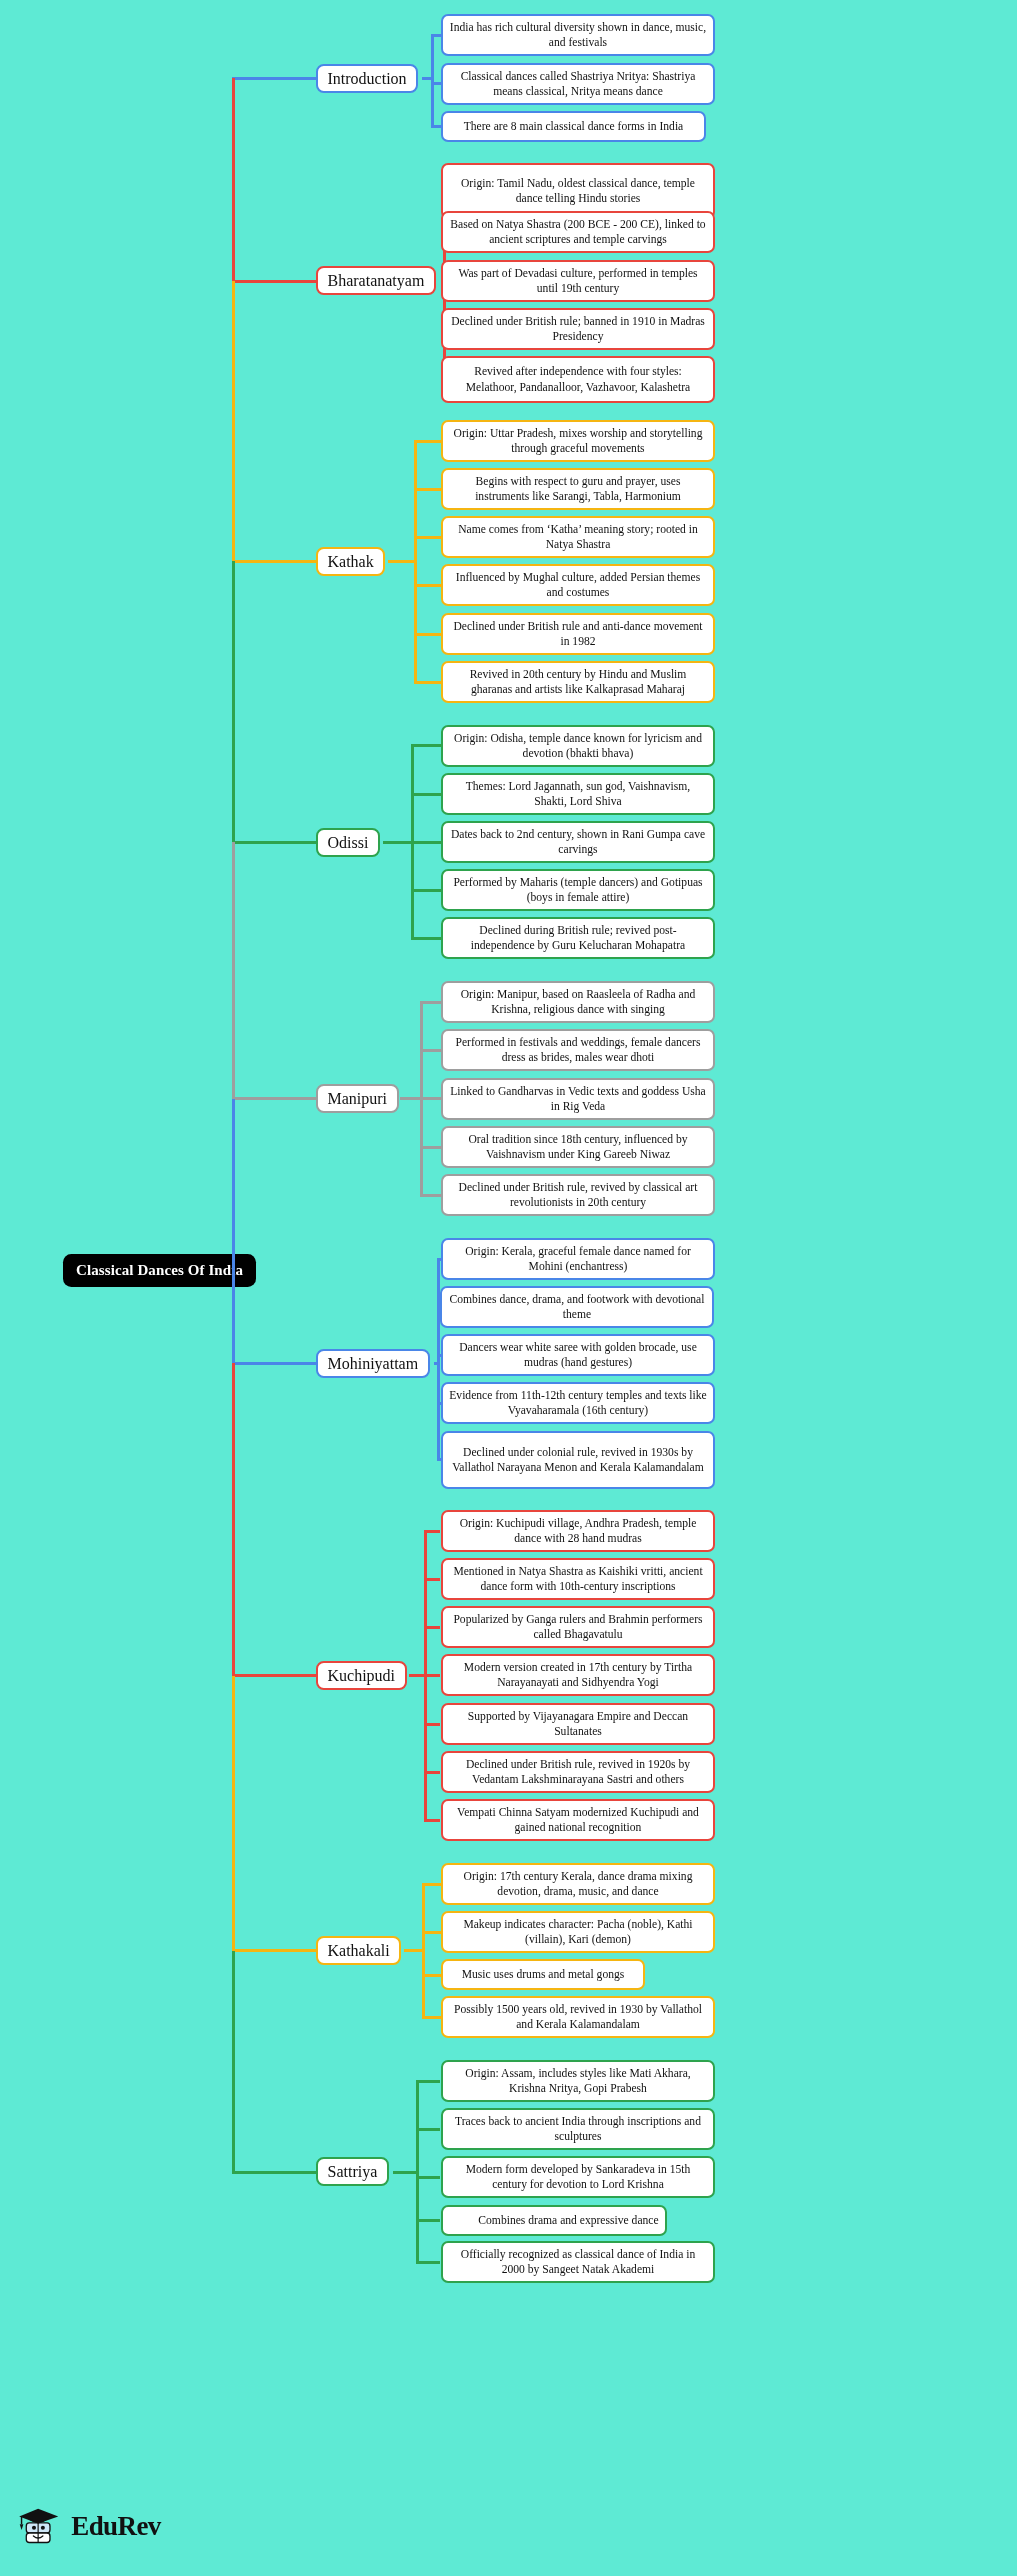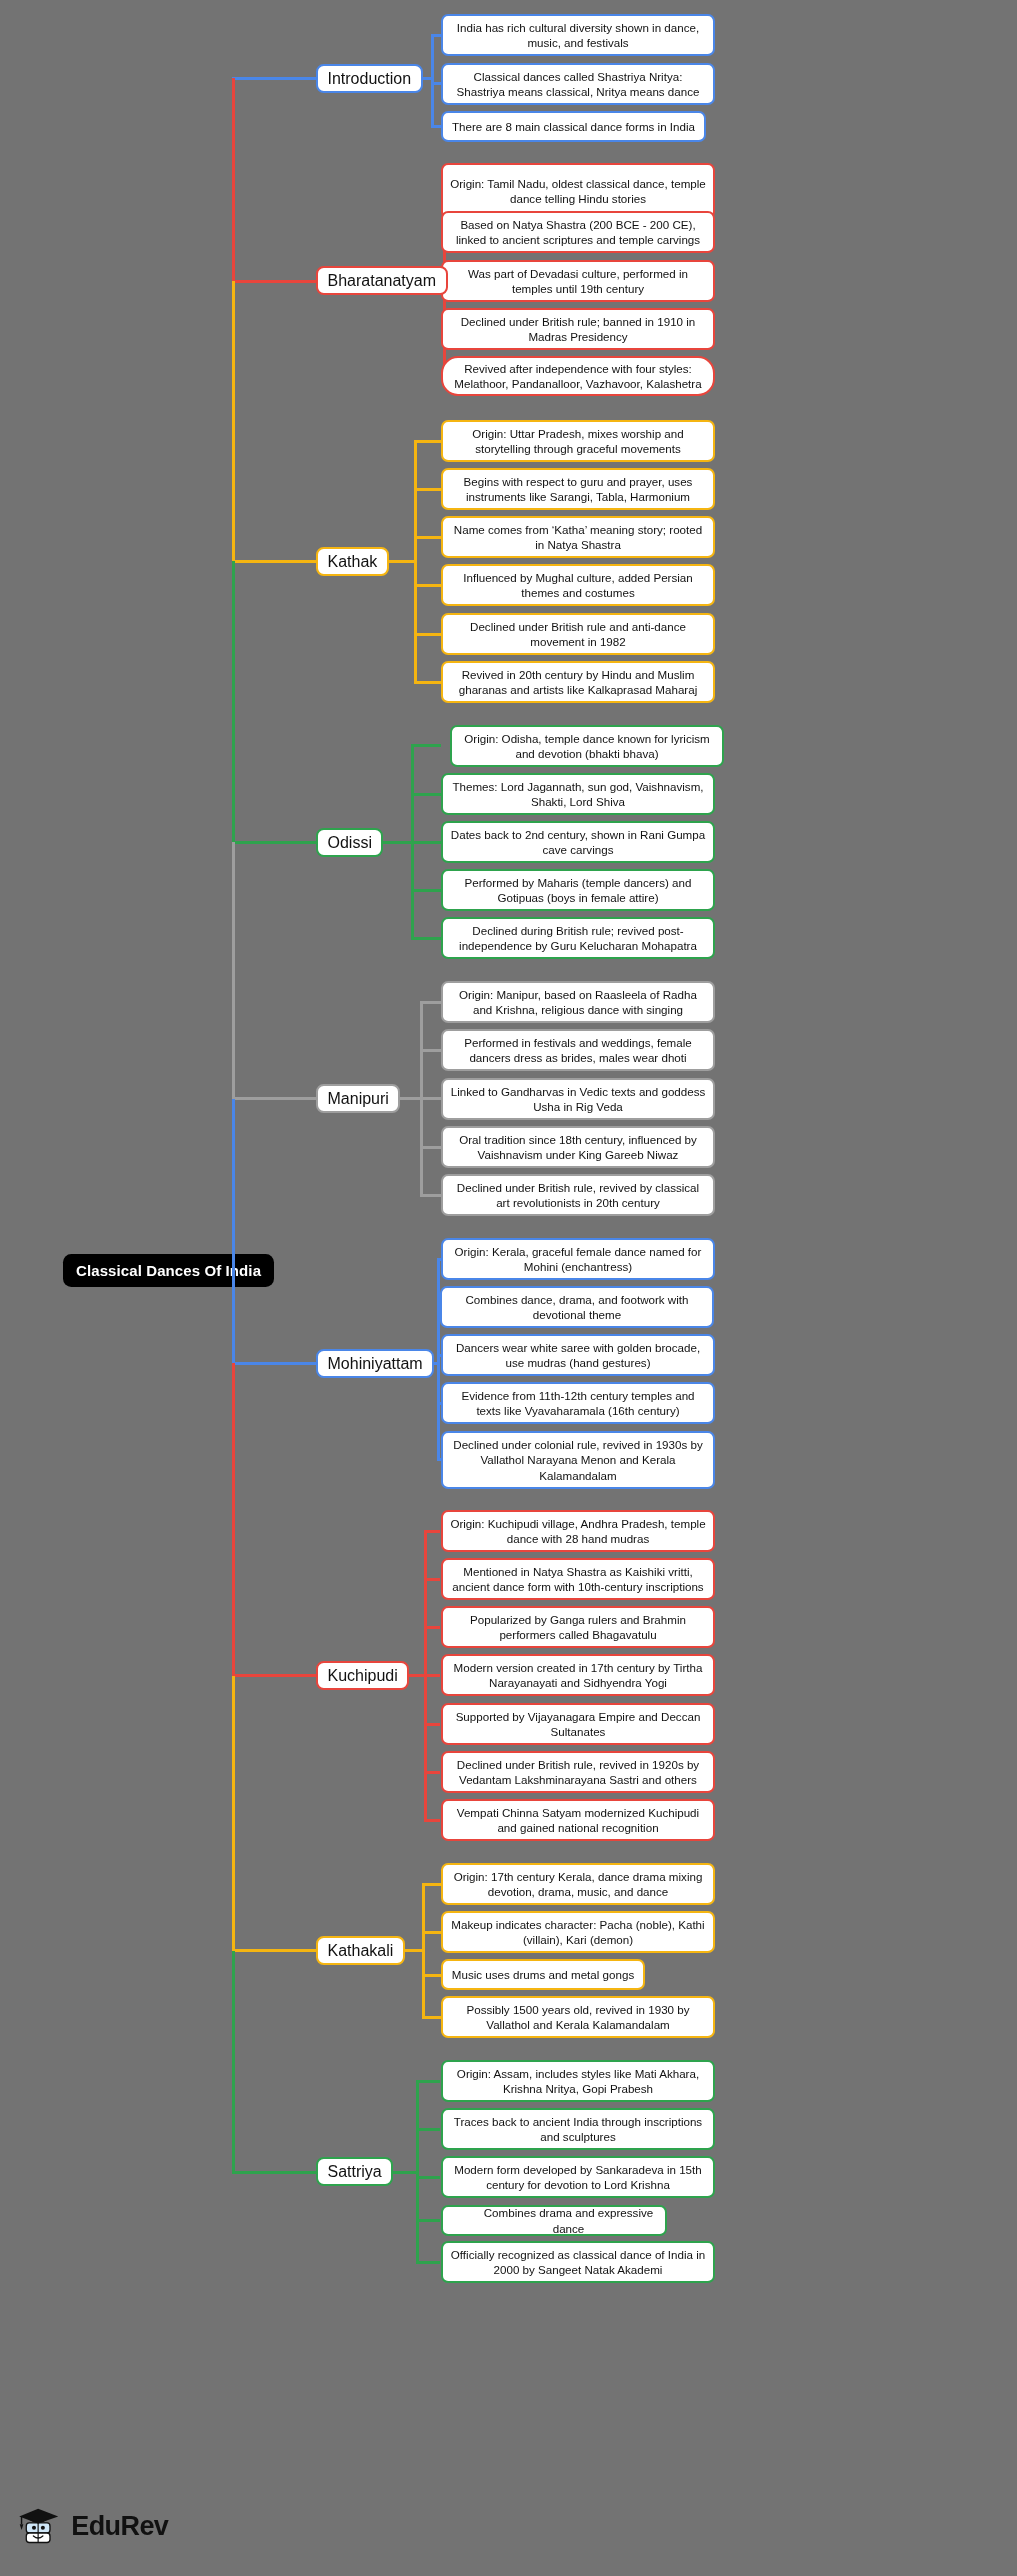--- a/index.html
+++ b/index.html
@@ -5,22 +5,23 @@
   * { box-sizing: border-box; }
   html, body {
     margin: 0; padding: 0;
     background: #ffffff;
     font-family: "Liberation Sans", sans-serif;
   }
   #page {
     position: relative;
     width: 1017px;
     height: 2576px;
-    background: #737373;
+    background: #5eead4;
     overflow: hidden;
+    font-family: Liberation Serif, serif;
   }
 
   
   #root-node {
     position: absolute;
     left: 63px;
     top: 1254px;
     height: 33px;
     display: flex;
     align-items: center;
@@ -125,21 +126,21 @@
       </div>
       <div class="leaf-node" style="left: 441px; top: 211px; width: 274px; height: 42px; border-color: rgb(232, 69, 60);">
         <span>Based on Natya Shastra (200 BCE - 200 CE), linked to ancient scriptures and temple carvings</span>
       </div>
       <div class="leaf-node" style="left: 441px; top: 260px; width: 274px; height: 42px; border-color: rgb(232, 69, 60);">
         <span>Was part of Devadasi culture, performed in temples until 19th century</span>
       </div>
       <div class="leaf-node" style="left: 441px; top: 308px; width: 274px; height: 42px; border-color: rgb(232, 69, 60);">
         <span>Declined under British rule; banned in 1910 in Madras Presidency</span>
       </div>
-      <div class="leaf-node" style="left: 441px; top: 356px; width: 274px; height: 40px; border-color: rgb(232, 69, 60); border-radius: 17px;">
+      <div class="leaf-node" style="left: 441px; top: 356px; width: 274px; height: 47px; border-color: rgb(232, 69, 60);">
         <span>Revived after independence with four styles: Melathoor, Pandanalloor, Vazhavoor, Kalashetra</span>
       </div>
       <div class="branch-node" style="left: 316px; border-color: rgb(232, 69, 60); top: 266px;">
         <span>Bharatanatyam</span>
       </div>
       <div class="conn v" style="left: 443px; top: 184px; height: 193px; background: rgb(232, 69, 60);"></div>
       <div class="conn h" style="left: 443px; top: 183px; background: rgb(232, 69, 60);"></div>
       <div class="conn h" style="left: 443px; top: 231px; background: rgb(232, 69, 60);"></div>
       <div class="conn h" style="left: 443px; top: 280px; background: rgb(232, 69, 60);"></div>
       <div class="conn h" style="left: 443px; top: 328px; background: rgb(232, 69, 60);"></div>
@@ -169,21 +170,21 @@
       </div>
       <div class="conn v" style="left: 414px; top: 441px; height: 241px; background: rgb(245, 181, 17);"></div>
       <div class="conn h" style="left: 414px; top: 440px; width: 27px; background: rgb(245, 181, 17);"></div>
       <div class="conn h" style="left: 414px; top: 488px; width: 27px; background: rgb(245, 181, 17);"></div>
       <div class="conn h" style="left: 414px; top: 536px; width: 27px; background: rgb(245, 181, 17);"></div>
       <div class="conn h" style="left: 414px; top: 584px; width: 27px; background: rgb(245, 181, 17);"></div>
       <div class="conn h" style="left: 414px; top: 633px; width: 27px; background: rgb(245, 181, 17);"></div>
       <div class="conn h" style="left: 414px; top: 681px; width: 27px; background: rgb(245, 181, 17);"></div>
       <div class="conn h" style="left: 388px; top: 560px; width: 27px; background: rgb(245, 181, 17);"></div>
       <div class="conn h" style="left: 232px; top: 560px; width: 85px; background: rgb(245, 181, 17);"></div>
-      <div class="leaf-node" style="left: 450px; top: 725px; width: 274px; height: 42px; border-color: rgb(46, 163, 77); justify-content: center;">
+      <div class="leaf-node" style="left: 441px; top: 725px; width: 274px; height: 42px; border-color: rgb(46, 163, 77); justify-content: center;">
         <span>Origin: Odisha, temple dance known for lyricism and devotion (bhakti bhava)</span>
       </div>
       <div class="leaf-node" style="left: 441px; top: 773px; width: 274px; height: 42px; border-color: rgb(46, 163, 77);">
         <span>Themes: Lord Jagannath, sun god, Vaishnavism, Shakti, Lord Shiva</span>
       </div>
       <div class="leaf-node" style="left: 441px; top: 821px; width: 274px; height: 42px; border-color: rgb(46, 163, 77);">
         <span>Dates back to 2nd century, shown in Rani Gumpa cave carvings</span>
       </div>
       <div class="leaf-node" style="left: 441px; top: 869px; width: 274px; height: 42px; border-color: rgb(46, 163, 77);">
         <span>Performed by Maharis (temple dancers) and Gotipuas (boys in female attire)</span>

